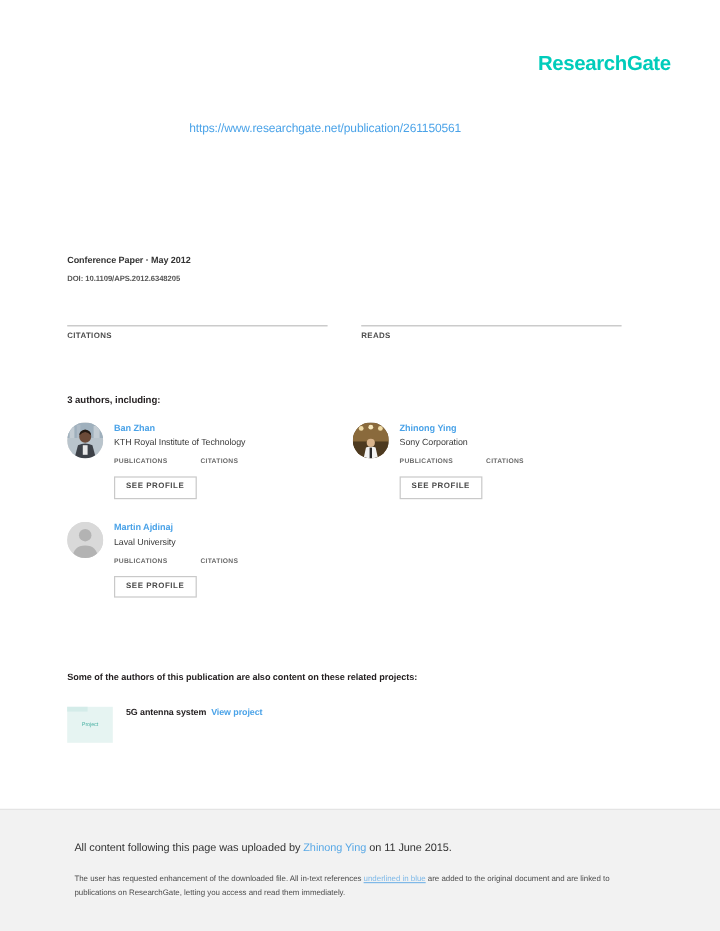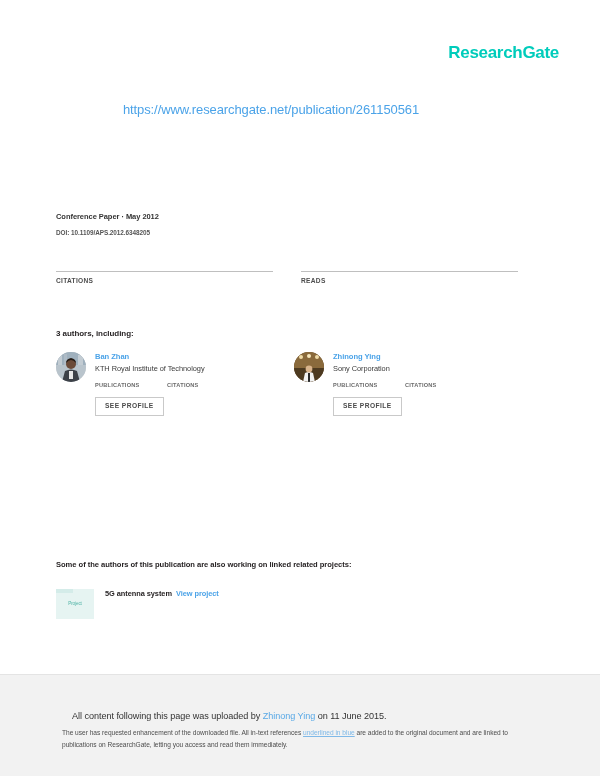--- a/index.html
+++ b/index.html
@@ -37,21 +37,21 @@
   }
 
   .article-url {
     position: absolute;
     top: 102px;
     left: 0;
     width: 600px;
     text-align: center;
     padding-right: 58px;
     box-sizing: border-box;
-    font-size: 13px;
+    font-size: 10px;
     color: #4ba3e8;
     letter-spacing: -0.1px;
     white-space: nowrap;
     text-decoration: none;
   }
 
   
   .meta-block {
     position: absolute;
     left: 56px;
@@ -245,25 +245,24 @@
     top: 674px;
     width: 600px;
     height: 102px;
     background: #f2f2f2;
     border-top: 1px solid #e4e4e4;
     box-sizing: border-box;
   }
   .footer-main {
     position: absolute;
     left: 62px;
-    top: 36px;
+    top: 26px;
     font-size: 9.1px;
     color: #333333;
     letter-spacing: -0.05px;
-    margin-left: 10px;
   }
   .footer-main .f-link {
     color: #5aa9e6;
     text-decoration: none;
   }
   .footer-note {
     position: absolute;
     left: 62px;
     top: 52px;
     width: 468px;
@@ -355,24 +354,46 @@
           <div class="author-stats">
             <div class="astat pubs">PUBLICATIONS</div>
             <div class="astat">CITATIONS</div>
           </div>
           <div class="see-profile">SEE PROFILE</div>
         </div>
       </div>
 
     </div>
 
+    <div class="author-row">
+
+      <div class="author-card">
+        <div class="avatar">
+          <svg viewBox="0 0 30 30">
+            <rect x="0" y="0" width="30" height="30" fill="#d9d9d9"></rect>
+            <circle cx="15" cy="11" r="5.2" fill="#b3b3b3"></circle>
+            <path d="M4.5 30 Q5 19.5 15 19.5 Q25 19.5 25.5 30 Z" fill="#b3b3b3"></path>
+          </svg>
+        </div>
+        <div class="author-info">
+          <a class="author-name" href="#">Martin Ajdinaj</a>
+          <div class="author-affil">Laval University</div>
+          <div class="author-stats">
+            <div class="astat pubs">PUBLICATIONS</div>
+            <div class="astat">CITATIONS</div>
+          </div>
+          <div class="see-profile">SEE PROFILE</div>
+        </div>
+      </div>
+
+    </div>
 
   </div>
 
-  <div class="projects-heading">Some of the authors of this publication are also working on linked related projects:</div>
+  <div class="projects-heading">Some of the authors of this publication are also content on these related projects:</div>
 
   <div class="project-row">
     <div class="project-icon">
       <div class="tab"></div>
       <div class="plabel">Project</div>
     </div>
     <div class="project-text">
       <span>5G antenna system</span><a class="project-link" href="#">View project</a>
     </div>
   </div>

